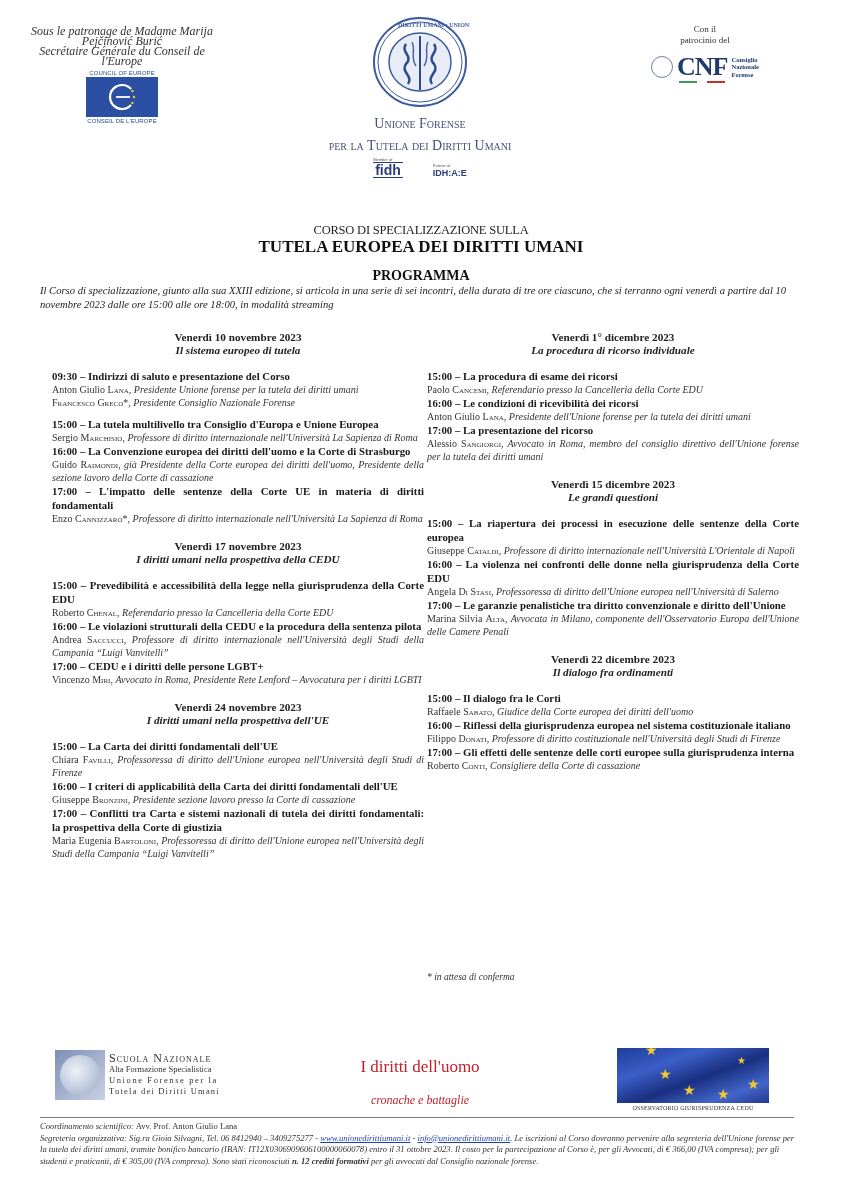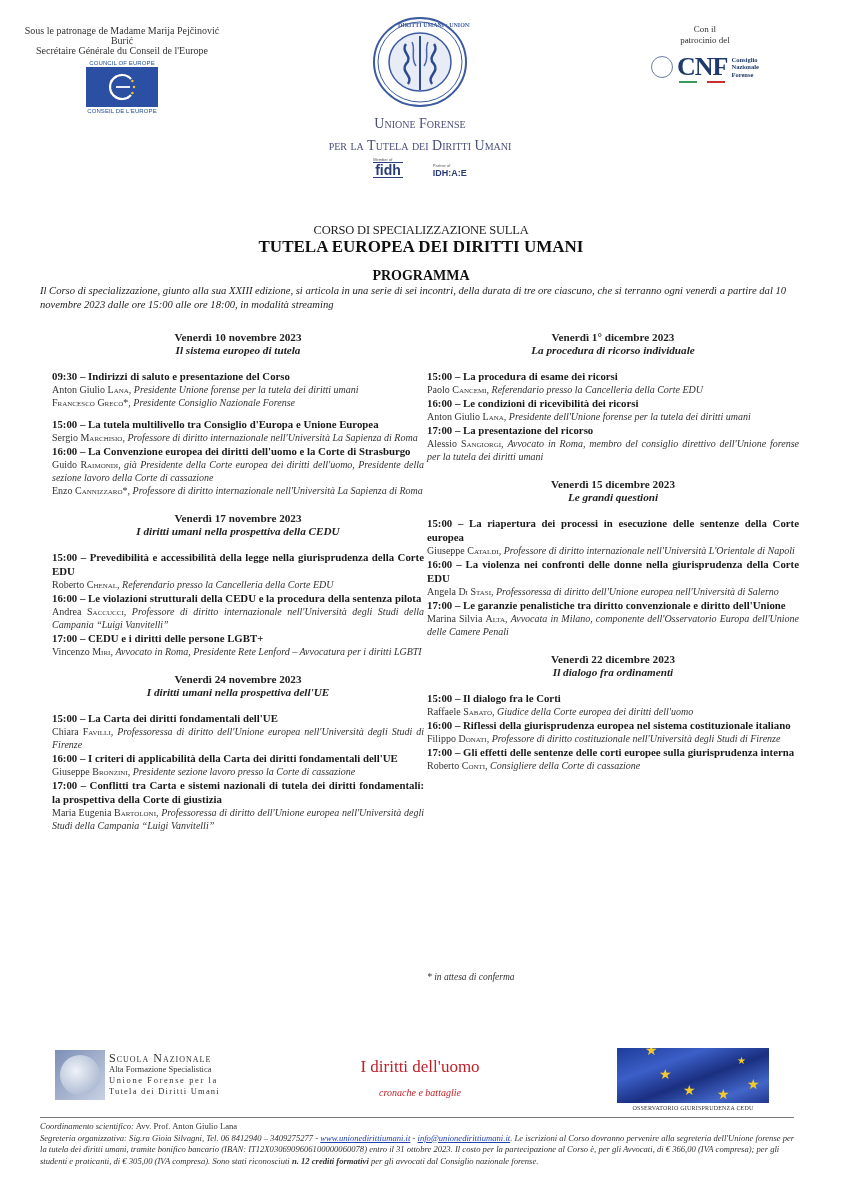--- a/index.html
+++ b/index.html
@@ -1,21 +1,21 @@
 <!DOCTYPE html>
 <html><head>
 <meta charset="utf-8">
 <style>
   * { box-sizing: border-box; margin: 0; padding: 0; }
   html, body { width: 842px; height: 1190px; background: #ffffff; overflow: hidden; }
   body { font-family: "Liberation Serif", "DejaVu Serif", serif; color: #222; position: relative; }
 
   
   .hdr-left { position: absolute; left: 22px; top: 26px; width: 200px; text-align: center; }
-  .hdr-left .patron { font-size: 10px; line-height: 10px; color: #333; }
+  .hdr-left .patron { font-style: italic; font-size: 12px; line-height: 10px; color: #333; }
   .coe-logo { margin: 4px auto 0; width: 72px; }
   .coe-logo .cap { font-family: "Liberation Sans", sans-serif; font-size: 6px; color: #1d4a96; letter-spacing: 0.1px; text-align: center; }
   .coe-logo .box { width: 72px; height: 40px; background: #2a4fa3; margin: 1px 0; display: flex; align-items: center; justify-content: center; }
 
   .hdr-center { position: absolute; left: 300px; top: 14px; width: 240px; text-align: center; }
   .seal { width: 100px; height: 96px; margin: 0 auto; }
   .ufname { font-variant: small-caps; font-size: 14px; color: #4a4f7a; line-height: 16px; margin-top: 6px; }
   .partners { display: flex; justify-content: center; gap: 30px; margin-top: 3px; align-items: flex-end; }
   .partner { text-align: left; }
   .partner .small { font-family: "Liberation Sans", sans-serif; font-size: 4px; color: #555; }
@@ -57,21 +57,21 @@
   .flogo-scuola { position: absolute; left: 55px; top: 1050px; display: flex; align-items: center; gap: 4px; }
   .globe { width: 50px; height: 50px; background: linear-gradient(135deg, #7d8fb6, #c8d1e4); display: flex; align-items: center; justify-content: center; }
   .globe .circ { width: 40px; height: 40px; border-radius: 50%; background: radial-gradient(circle at 40% 40%, #eef2f8, #9aa9c8); }
   .scuola-txt { font-size: 8.5px; line-height: 11px; color: #333; }
   .scuola-txt .s1 { font-variant: small-caps; font-size: 12px; letter-spacing: 1px; }
   .scuola-txt .s3 { letter-spacing: 1.6px; }
   .scuola-txt .s4 { letter-spacing: 1.2px; }
 
   .flogo-diritti { position: absolute; left: 340px; top: 1057px; width: 160px; text-align: center; }
   .flogo-diritti .t { color: #c0202a; font-size: 17px; }
-  .flogo-diritti .s { color: #c0202a; font-style: italic; font-size: 10px; margin-top: 10px; }
+  .flogo-diritti .s { color: #c0202a; font-style: italic; font-size: 12px; margin-top: 16px; }
 
   .flogo-oss { position: absolute; left: 617px; top: 1048px; width: 152px; text-align: center; }
   .flag { width: 152px; height: 55px; background: linear-gradient(160deg, #1e3c9a 0%, #3b5fc8 30%, #1a2f80 55%, #4266c9 80%, #23378e 100%); position: relative; overflow: hidden; }
   .flag .star { position: absolute; color: #f3c92c; font-size: 14px; line-height: 14px; }
   .flogo-oss .cap { font-size: 6px; color: #333; margin-top: 2px; letter-spacing: 0.2px; }
 
   
   .foot-rule { position: absolute; left: 40px; top: 1117px; width: 754px; height: 1px; background: #777; }
   .foot-text { position: absolute; left: 40px; top: 1121px; width: 756px; font-size: 8.6px; line-height: 11.5px; color: #333; }
   .foot-text .it { font-style: italic; }
@@ -166,20 +166,21 @@
         <div class="day-theme">Il sistema europeo di tutela</div>
       </div>
       <div class="talk-time">09:30 – Indirizzi di saluto e presentazione del Corso</div>
       <div class="spk"><span>Anton Giulio</span> <span class="sname">Lana</span>, <span class="srole">Presidente Unione forense per la tutela dei diritti umani</span></div>
       <div class="spk"><span></span><span class="sname">Francesco Greco*</span>, <span class="srole">Presidente Consiglio Nazionale Forense</span></div>
       <div class="gap"></div>
       <div class="talk-time">15:00 – La tutela multilivello tra Consiglio d'Europa e Unione Europea</div>
       <div class="spk"><span>Sergio</span> <span class="sname">Marchisio</span>, <span class="srole">Professore di diritto internazionale nell'Università La Sapienza di Roma</span></div>
       <div class="talk-time">16:00 – La Convenzione europea dei diritti dell'uomo e la Corte di Strasburgo</div>
       <div class="spk"><span>Guido</span> <span class="sname">Raimondi</span>, <span class="srole">già Presidente della Corte europea dei diritti dell'uomo, Presidente della sezione lavoro della Corte di cassazione</span></div>
+      <div class="talk-time">17:00 – L'impatto delle sentenze della Corte UE in materia di diritti fondamentali</div>
       <div class="spk"><span>Enzo</span> <span class="sname">Cannizzaro*</span>, <span class="srole">Professore di diritto internazionale nell'Università La Sapienza di Roma</span></div>
     </div>
     <div class="day">
       <div class="day-head">
         <div class="day-date">Venerdì 17 novembre 2023</div>
         <div class="day-theme">I diritti umani nella prospettiva della CEDU</div>
       </div>
       <div class="talk-time">15:00 – Prevedibilità e accessibilità della legge nella giurisprudenza della Corte EDU</div>
       <div class="spk"><span>Roberto</span> <span class="sname">Chenal</span>, <span class="srole">Referendario presso la Cancelleria della Corte EDU</span></div>
       <div class="talk-time">16:00 – Le violazioni strutturali della CEDU e la procedura della sentenza pilota</div>

